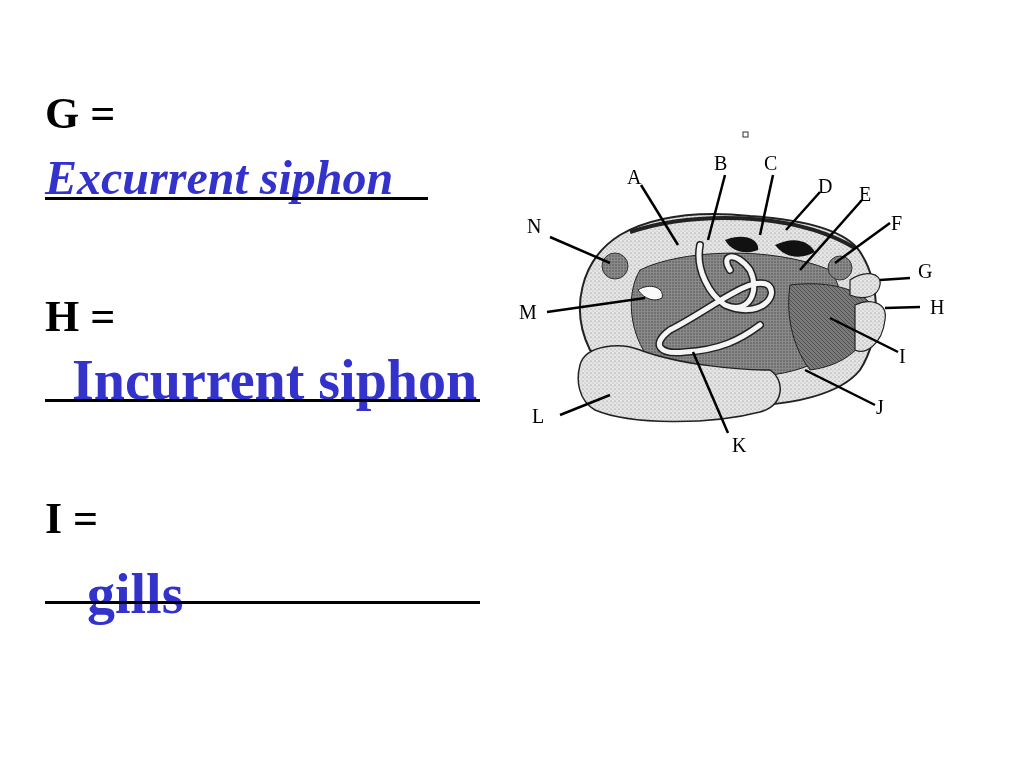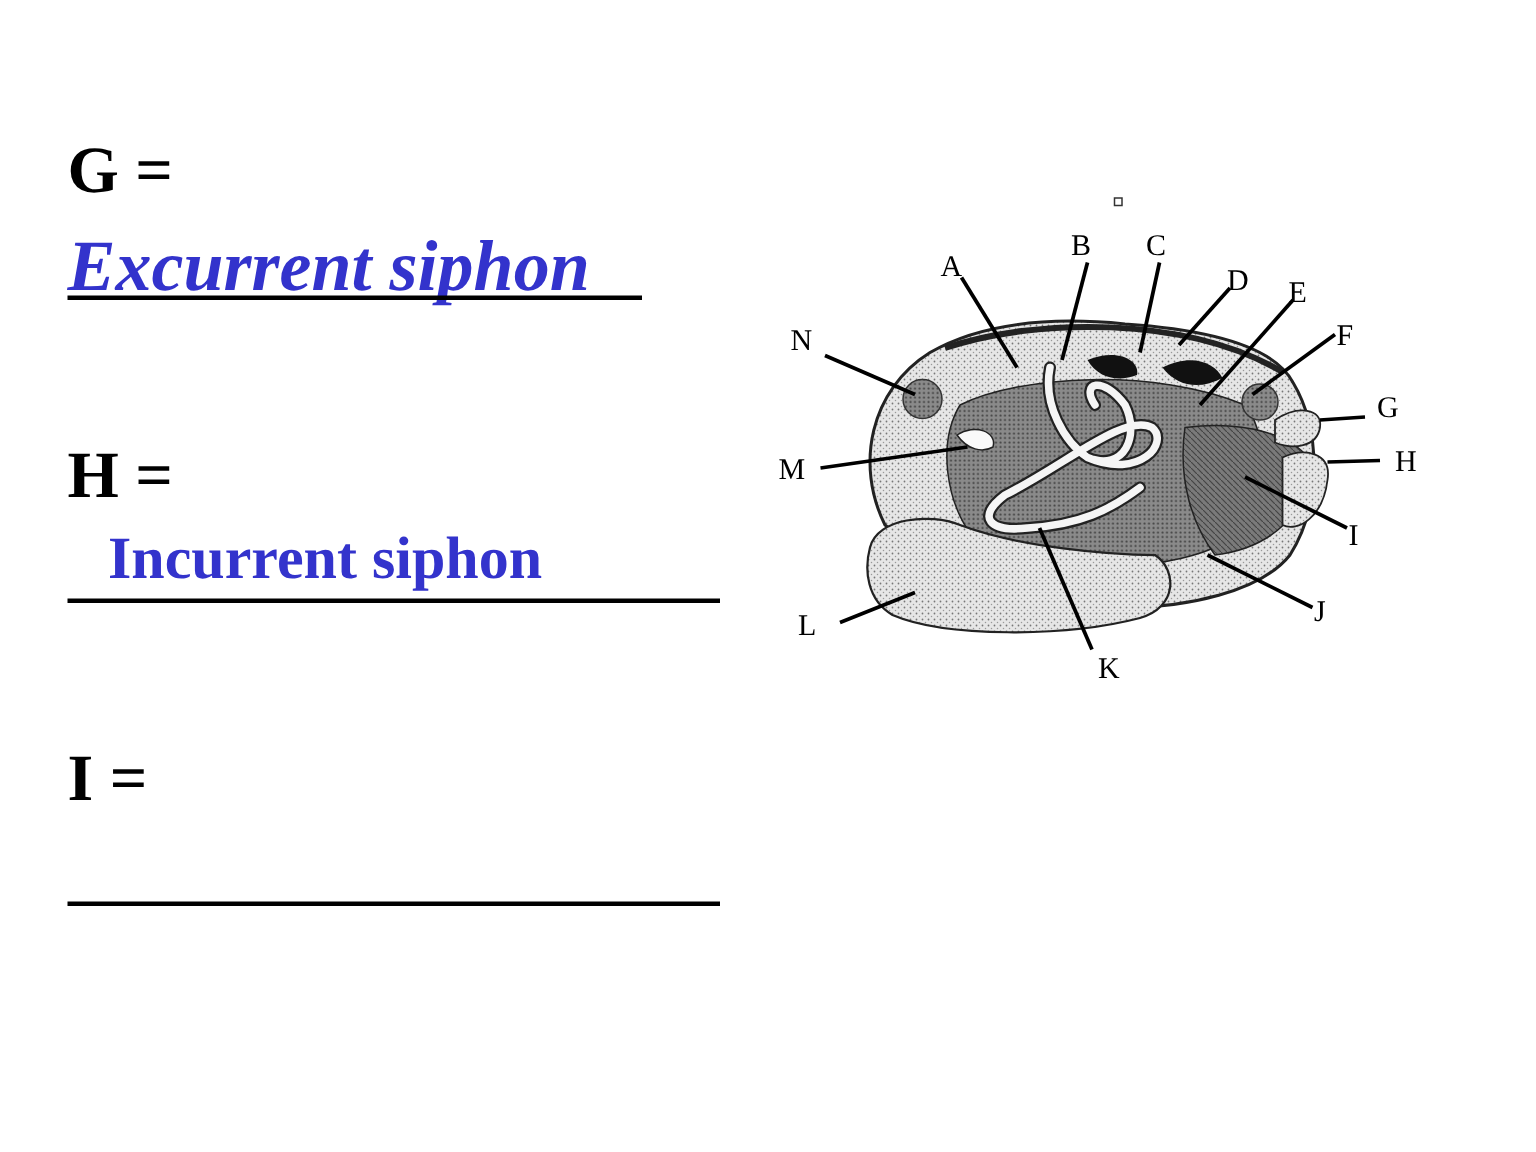--- a/index.html
+++ b/index.html
@@ -35,21 +35,21 @@
     }
     .answer {
       position: absolute;
       font-weight: bold;
       font-size: 48px;
       color: #3333cc;
       line-height: 1;
       white-space: nowrap;
     }
     .answer-sm {
-      font-size: 40px;
+      font-size: 56px;
     }
     #diagram {
       position: absolute;
       left: 510px;
       top: 120px;
       width: 450px;
       height: 340px;
     }
     .dlabel {
       font-family: "Liberation Serif", serif;
@@ -68,20 +68,21 @@
 </div>
 
 <div class="label-line" style="top:295px;">H =</div>
 <div class="answer-wrap" style="top:350px; width:440px;">
   <div class="answer answer-sm" style="left:27px; top:2px;">Incurrent siphon</div>
   <div class="blank" style="top:49px; width:435px;"></div>
 </div>
 
 <div class="label-line" style="top:497px;">I =</div>
 <div class="answer-wrap" style="top:560px; width:440px;">
+  <div class="answer answer-sm" style="left:42px; top:6px;">gills</div>
   <div class="blank" style="top:41px; width:435px;"></div>
 </div>
 
 <svg id="diagram" viewBox="0 0 450 340">
   <defs>
     <pattern id="stip" width="4" height="4" patternUnits="userSpaceOnUse">
       <rect width="4" height="4" fill="#e6e6e6"></rect>
       <circle cx="1" cy="1" r="0.6" fill="#777"></circle>
       <circle cx="3" cy="3" r="0.5" fill="#999"></circle>
     </pattern>

